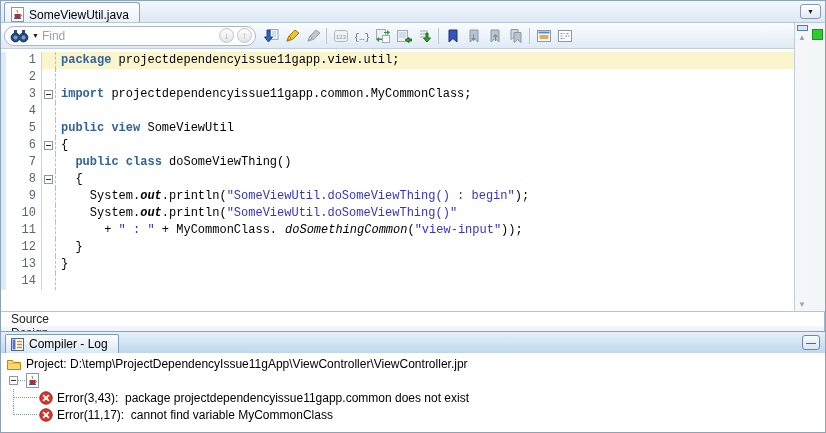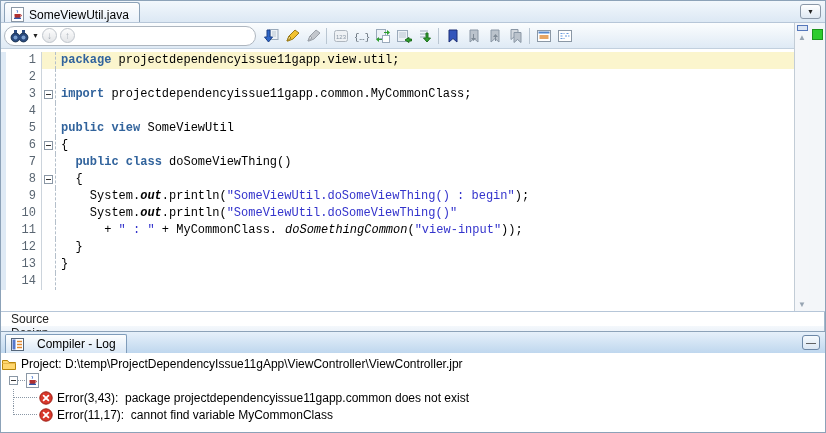--- a/index.html
+++ b/index.html
@@ -53,21 +53,21 @@
   
   .subtabs { height:20px; background:linear-gradient(#EDF3FA,#DCE7F3); border-top:1px solid #B6C6D8; display:flex; align-items:stretch;flex-direction:column; }
   .stab { padding:0 10px; display:flex; align-items:center; border-right:1px solid #A5B8CB; background:linear-gradient(#F4F8FC,#DFE9F4); font-size:12px; color:#222; }
   .stab.active { background:#fff; border-right:1px solid #A5B8CB; }
   .hstrip { flex:1; margin:2px 3px; height:15px; border:1px solid #BCC8D4; border-radius:3px; background:#FBFCFD; display:flex; align-items:center; padding:0 2px; }
   .chev { color:#9aa6b2; font-size:9px; line-height:1; }
   .hthumb { width:7px; height:11px; border:1px solid #4A6FB5; background:#fff; margin-left:3px; }
   .rstub { width:15px; border-left:1px solid #C2CCD6; background:#EDF2F8; }
   
   .logbar { height:22px; background:linear-gradient(#E6F0FA,#BFD7EE); border-top:1px solid #8CA2B8; display:flex; align-items:flex-end; position:relative; }
-  .logtab { height:19px; margin-left:4px; padding:0 10px 0 4px; display:flex; align-items:center; gap:12px;
+  .logtab { height:19px; margin-left:4px; padding:0 10px 0 4px; display:flex; align-items:center; gap:4px;
     background:linear-gradient(#FDFEFE,#D9E7F5); border:1px solid #7F9CBA; border-bottom:none; border-radius:2px 2px 0 0; }
   .minbtn { position:absolute; right:5px; top:3px; width:18px; height:15px; border:1px solid #6C87A6; border-radius:3px;
     background:linear-gradient(#F6FAFD,#DBE7F3); display:flex; align-items:center; justify-content:center; color:#333; font-size:10px; line-height:1; }
   .logbody { flex:1; background:#fff; padding-top:2px; overflow:hidden; }
   .log-row { height:17px; display:flex; align-items:center; white-space:pre; font-size:12px; }
   .log-row .txt { padding-left:4px; }
   .expander { width:9px; height:9px; border:1px solid #8A97A5; background:#fff; position:relative; flex:none; margin-left:8px; }
   .expander::after { content:""; position:absolute; left:1px; top:3px; width:5px; height:1px; background:#333; }
   .hdash { width:7px; border-top:1px dotted #8A97A5; flex:none; }
   .elbow { width:26px; height:17px; position:relative; flex:none; margin-left:12px; }
@@ -109,20 +109,21 @@
                 <circle cx="5.5" cy="8.5" r="4.4" fill="#2A4A7F" stroke="#16304F"></circle>
                 <circle cx="13.5" cy="8.5" r="4.4" fill="#2A4A7F" stroke="#16304F"></circle>
                 <rect x="7.5" y="6.5" width="4" height="4" fill="#2A4A7F"></rect>
                 <circle cx="5.5" cy="8.5" r="2" fill="#7AA0D0"></circle>
                 <circle cx="13.5" cy="8.5" r="2" fill="#7AA0D0"></circle>
                 <rect x="4" y="1" width="3" height="3" fill="#2A4A7F"></rect>
                 <rect x="12" y="1" width="3" height="3" fill="#2A4A7F"></rect>
               </svg>
             </span>
           <span class="caret">▼</span>
+          <input type="text" placeholder="Find" style="">
           <span class="circ">
               <span>↓</span>
             </span>
           <span class="circ">
               <span>↑</span>
             </span>
         </div>
         <div id="toolbar-icons" style="display:flex;align-items:center;margin-left:4px;">
             <span class="tbi">
               <svg width="16" height="16" viewBox="0 0 16 16">
@@ -351,21 +352,21 @@
             <path d="M7 4.5h5M7 7.5h5M7 10.5h5" stroke="#E08830" stroke-width="1.5"></path>
           </svg>
         </span>
       <span>Compiler - Log</span>
     </div>
     <div class="minbtn">
       <span>—</span>
     </div>
   </div>
   <div class="logbody" id="log-rows">
-      <div class="log-row" style=""><span class="icon"><svg width="16" height="14" viewBox="0 0 16 14">
+      <div class="log-row" style="padding-left: 5px;"><span class="icon"><svg width="16" height="14" viewBox="0 0 16 14">
             <path d="M1.5 3.5h5l1.5 2h6.5v7h-13z" fill="#FFD76E" stroke="#B8860B"></path>
             <path d="M1.5 6.5h13" stroke="#E8B84A"></path>
           </svg></span><span class="txt">Project: D:\temp\ProjectDependencyIssue11gApp\ViewController\ViewController.jpr</span></div>
       <div class="log-row"><div class="expander"></div><div class="hdash"></div><span class="icon"><svg width="15" height="15" viewBox="0 0 15 15">
             <rect x="1.5" y="0.5" width="12" height="14" fill="#fff" stroke="#8A97A5"></rect>
             <path d="M7.5 3c-1.2.9 1 1.6-.2 2.6" stroke="#3366CC" fill="none"></path>
             <path d="M4.5 7h6v1.8a3 3 0 0 1-6 0z" fill="#B03030"></path>
             <path d="M10.5 7.6c1.2 0 1.2 1.8 0 1.8" stroke="#B03030" fill="none"></path>
             <rect x="4" y="10.6" width="7" height="1.4" fill="#3355AA"></rect>
           </svg></span></div>

